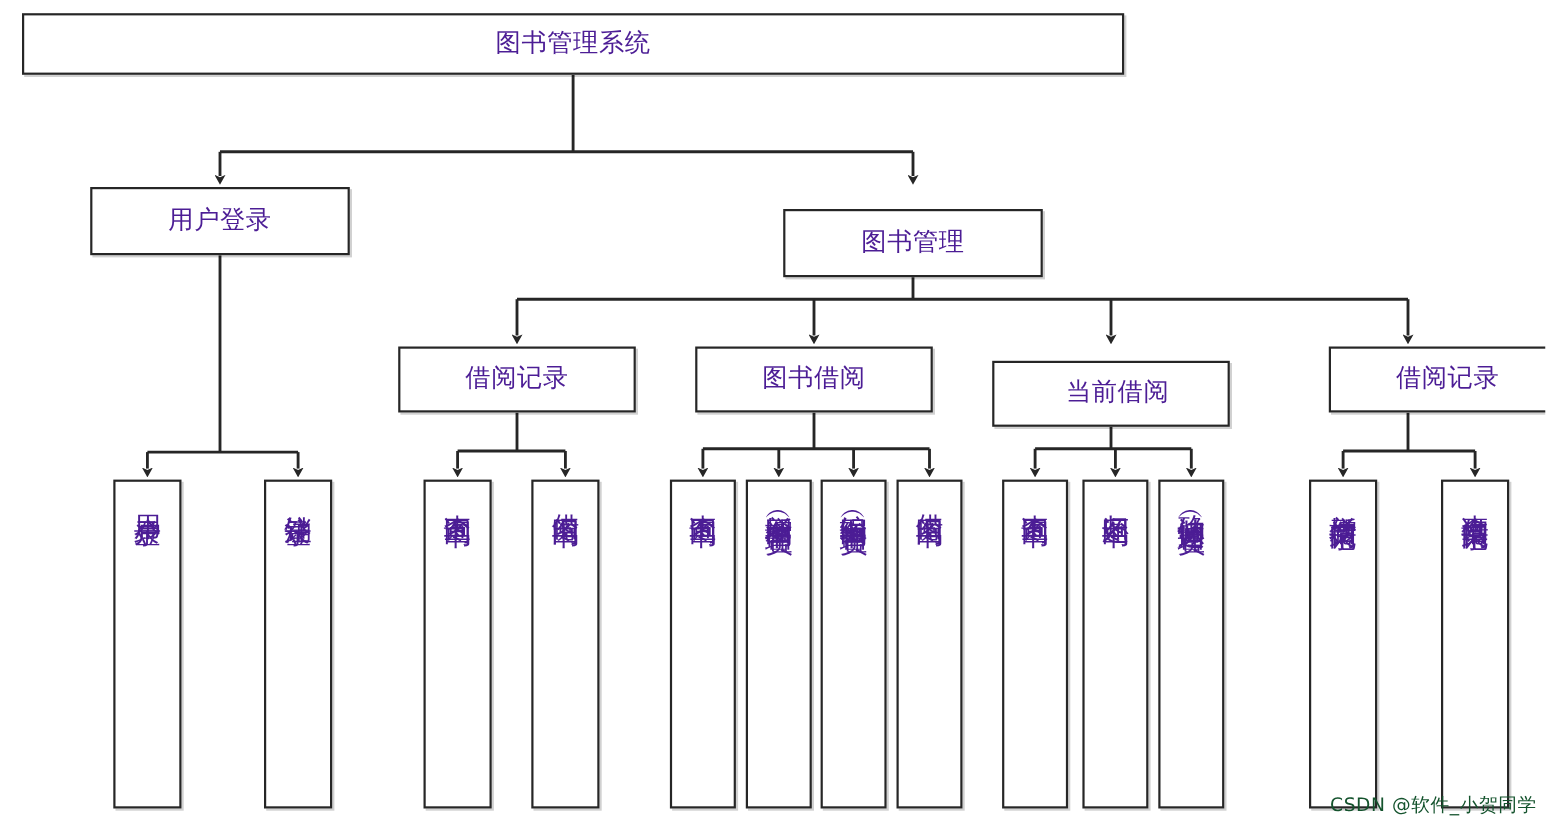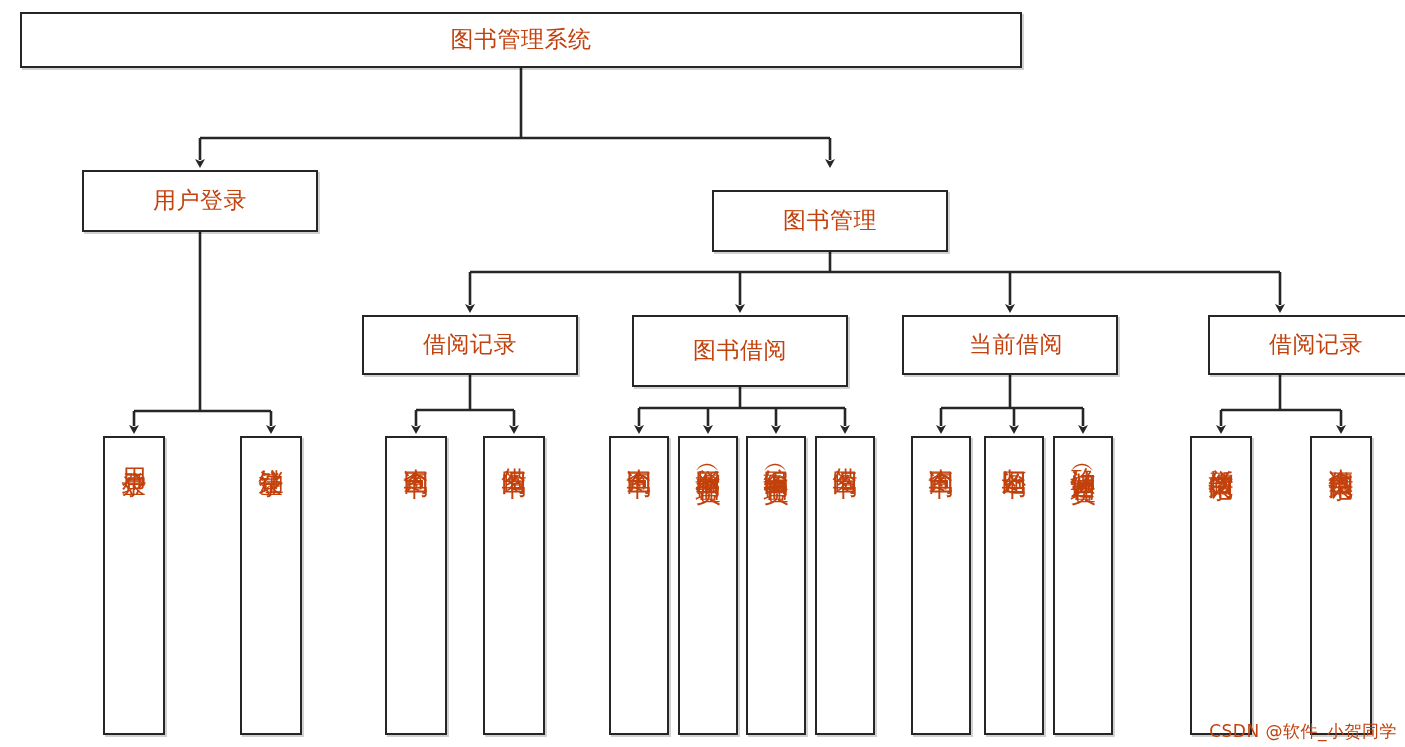--- a/index.html
+++ b/index.html
@@ -28,21 +28,21 @@
     box-sizing: border-box;
     background: #ffffff;
     border: 2px solid #262626;
     box-shadow: 2px 2px 0 rgba(0,0,0,0.18);
     display: flex;
     align-items: center;
     justify-content: center;
     z-index: 2;
   }
   .node .label {
-    color: #c2410c;
+    color: #4c1d95;
     line-height: 1.18;
     text-align: center;
     white-space: pre;
   }
   .node.horiz .label {
     font-size: 23px;
     letter-spacing: 0.5px;
   }
   .node.vert {
     align-items: flex-start;
@@ -54,21 +54,21 @@
     text-orientation: upright;
     font-size: 25px;
     letter-spacing: 2px;
     line-height: 1;
   }
   #watermark {
     position: absolute;
     right: 8px;
     bottom: 4px;
     font-size: 17px;
-    color: #c2410c;
+    color: #14532d;
     z-index: 5;
     white-space: nowrap;
     letter-spacing: 0.5px;
     margin-top: 33px;
   }
 </style>
 </head>
 <body>
 
 <div id="canvas">
@@ -131,24 +131,24 @@
   <div class="node horiz" style="left:82px; top:170px; width:236px; height:62px;">
     <span class="label">用户登录</span>
   </div>
   <div class="node horiz" style="left:712px; top:170px; width:236px; height:62px;margin-top:20px;">
     <span class="label">图书管理</span>
   </div>
 
   <div class="node horiz" style="left:362px; top:315px; width:216px; height:60px;">
     <span class="label">借阅记录</span>
   </div>
-  <div class="node horiz" style="left:632px; top:315px; width:216px; height:72px;">
+  <div class="node horiz" style="left:632px; top:315px; width:216px; height:60px;">
     <span class="label">图书借阅</span>
   </div>
-  <div class="node horiz" style="left:902px; top:315px; width:216px; height:60px;padding-left:12px;">
+  <div class="node horiz" style="left:902px; top:328px; width:216px; height:60px;padding-left:12px;">
     <span class="label">当前借阅</span>
   </div>
   <div class="node horiz" style="left:1172px; top:315px; width:216px; height:60px;margin-left:36px;">
     <span class="label">借阅记录</span>
   </div>
 
   <div class="node vert" style="left:103px; top:436px; width:62px; height:299px;">
     <span class="label">用户登录</span>
   </div>
   <div class="node vert" style="left:240px; top:436px; width:62px; height:299px;">

